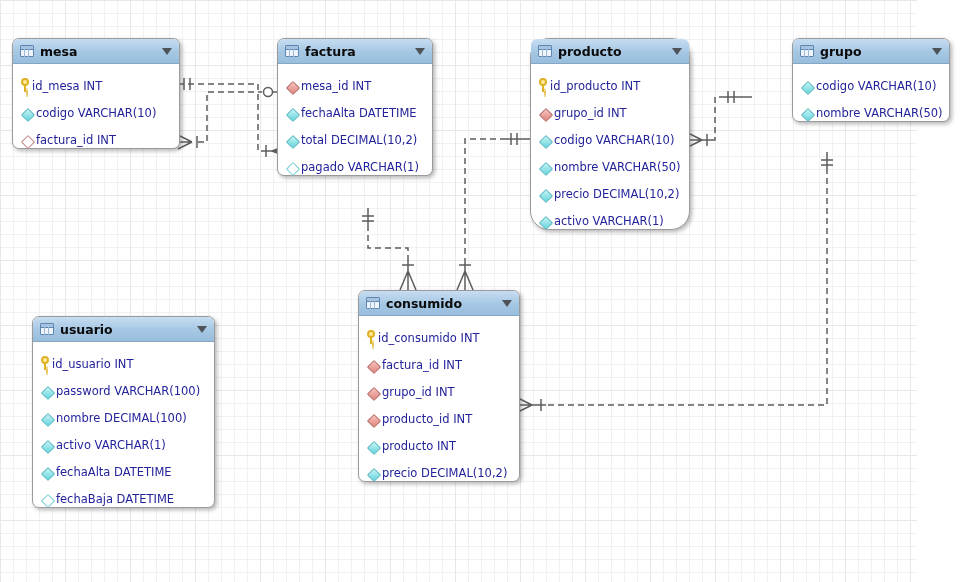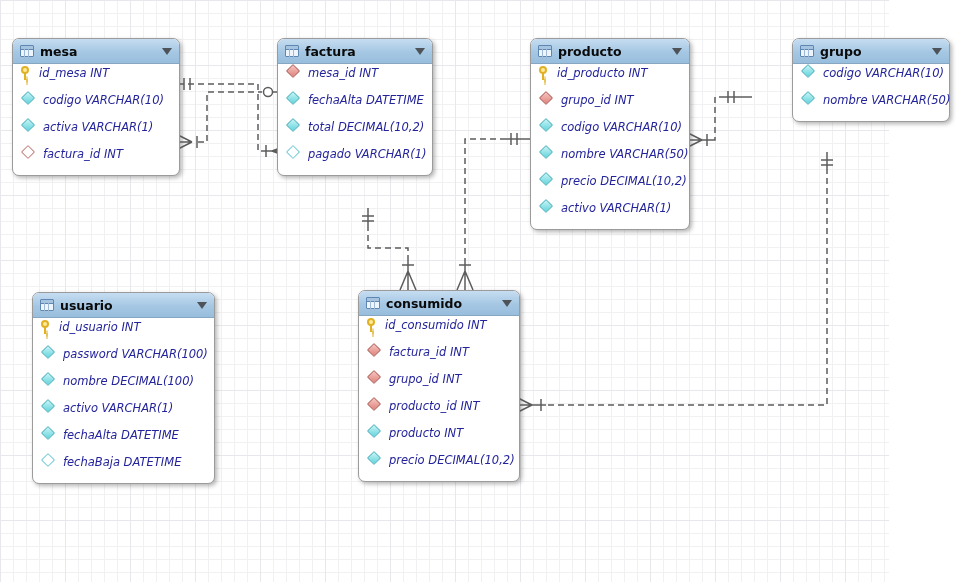--- a/index.html
+++ b/index.html
@@ -9,20 +9,21 @@
   }
   #canvas{
     position:relative;width:889px;height:582px;
     background-color:#ffffff;
     background-image:
       linear-gradient(to right,#e7e7ec 1px,transparent 1px),
       linear-gradient(to bottom,#e7e7ec 1px,transparent 1px),
       linear-gradient(to right,#f1f1f4 1px,transparent 1px),
       linear-gradient(to bottom,#f1f1f4 1px,transparent 1px);
     background-size:65px 65px,65px 65px,13px 13px,13px 13px;
+    padding-left:28px;
   }
   #connectors{position:absolute;left:0;top:0;z-index:1;}
   #connectors path,#connectors line{fill:none;stroke:#5c5c5c;stroke-width:1.5;}
   #connectors .dash{stroke-dasharray:6 4;}
   #connectors circle{fill:#ffffff;stroke:#5c5c5c;stroke-width:1.5;}
   #tables-layer{position:absolute;left:0;top:0;z-index:2;}
   .table-card{
     position:absolute;
     background:#ffffff;
     border:1px solid #9b9b9b;
@@ -53,22 +54,22 @@
     font-size:12.5px;font-weight:bold;color:#0a0a0a;
     white-space:nowrap;flex:1 1 auto;
   }
   .collapse-arrow{
     width:0;height:0;flex:0 0 auto;
     border-left:5.5px solid transparent;border-right:5.5px solid transparent;
     border-top:7px solid #4d5359;
   }
   .table-rows{padding:2px 0 1px 0;}
   .table-row{
-    display:flex;align-items:flex-start;gap:7px;
-    height:27px;padding:0 6px 0 7px;white-space:nowrap;font-style:italic;
+    display:flex;align-items:flex-end;
+    height:27px;padding:0 6px 0 7px;white-space:nowrap;
   }
   .col-text{font-size:11.5px;color:#23239b;}
   .row-icon{flex:0 0 auto;display:inline-block;}
   .icon-col,.icon-colnull,.icon-fk,.icon-fknull{
     width:8px;height:8px;transform:rotate(45deg);border-radius:1px;margin:0 3px;
   }
   .icon-col{background:linear-gradient(135deg,#c9f4f5,#62d4dc);border:1px solid #4ab3bf;}
   .icon-colnull{background:#ffffff;border:1px solid #72ccd4;}
   .icon-fk{background:linear-gradient(135deg,#f6c5c0,#e0837c);border:1px solid #b15b55;}
   .icon-fknull{background:#ffffff;border:1px solid #c4827e;}
@@ -160,24 +161,20 @@
   <div class="table-row">
     <span class="row-icon icon-key"></span>
     <span class="col-text">id_mesa INT</span>
   </div>
 
   <div class="table-row">
     <span class="row-icon icon-col"></span>
     <span class="col-text">codigo VARCHAR(10)</span>
   </div>
 
-  <div class="table-row">
-    <span class="row-icon icon-col"></span>
-    <span class="col-text">activa VARCHAR(1)</span>
-  </div>
 
 
   <div class="table-row">
     <span class="row-icon icon-fknull"></span>
     <span class="col-text">factura_id INT</span>
   </div>
 </div>
   </div>
 
   <div class="table-card" style="left: 277px; top: 38px; width: 154px;">
@@ -203,21 +200,21 @@
     <span class="col-text">total DECIMAL(10,2)</span>
   </div>
 
   <div class="table-row">
     <span class="row-icon icon-colnull"></span>
     <span class="col-text">pagado VARCHAR(1)</span>
   </div>
 </div>
   </div>
 
-  <div class="table-card" style="left: 530px; top: 38px; width: 158px;">
+  <div class="table-card" style="left: 530px; top: 38px; width: 158px; border-radius: 19px;">
     <div class="table-header">
       <span class="table-icon"></span>
       <span class="table-title">producto</span>
       <span class="collapse-arrow"></span>
     </div>
     <div class="table-rows">
   <div class="table-row">
     <span class="row-icon icon-key"></span>
     <span class="col-text">id_producto INT</span>
   </div>
@@ -262,21 +259,21 @@
     <span class="col-text">codigo VARCHAR(10)</span>
   </div>
 
   <div class="table-row">
     <span class="row-icon icon-col"></span>
     <span class="col-text">nombre VARCHAR(50)</span>
   </div>
 </div>
   </div>
 
-  <div class="table-card" style="left: 32px; top: 292px; width: 181px;">
+  <div class="table-card" style="left: 32px; top: 316px; width: 181px;">
     <div class="table-header">
       <span class="table-icon"></span>
       <span class="table-title">usuario</span>
       <span class="collapse-arrow"></span>
     </div>
     <div class="table-rows">
   <div class="table-row">
     <span class="row-icon icon-key"></span>
     <span class="col-text">id_usuario INT</span>
   </div>

